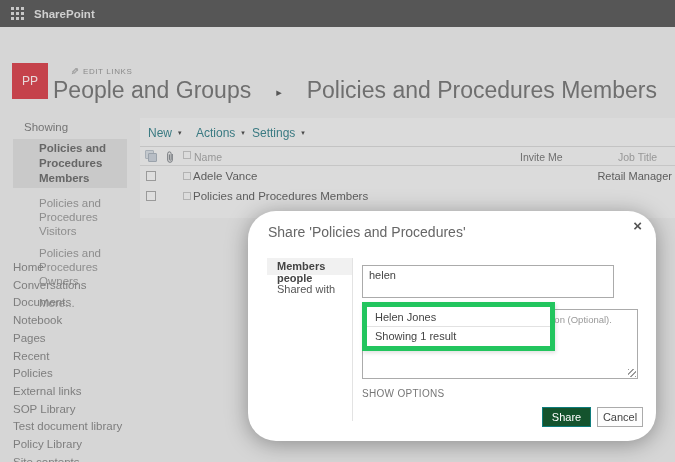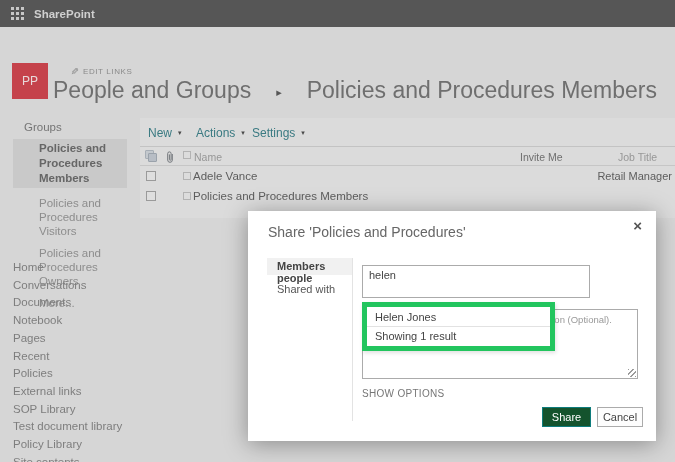--- a/index.html
+++ b/index.html
@@ -69,33 +69,33 @@
   .cb { position:absolute; width:10px; height:10px; border:1px solid #9a9a9a; background:#dedede; cursor:pointer; }
   .cb-sm { position:absolute; width:8px; height:8px; border:1px solid #b3b3b3; background:#dcdcdc; cursor:pointer; }
   .hdr-label { position:absolute; font-size:10.5px; color:#979797; white-space:nowrap; cursor:pointer; }
   .list-row { position:relative; height:20px; }
   .row-name { position:absolute; left:53px; top:4px; font-size:11.5px; color:#5d5d5d; white-space:nowrap; cursor:pointer; }
   .row-job { position:absolute; right:3px; top:4px; font-size:11px; color:#5d5d5d; white-space:nowrap; }
 
   
   .dialog {
     position:absolute; left:248px; top:211px; width:408px; height:230px;
-    background:#ffffff; box-shadow:0 3px 22px rgba(0,0,0,0.35);
+    background:#ffffff; box-shadow:0 3px 22px rgba(0,0,0,0.35);border-radius:28px;
   }
   .dlg-title { position:absolute; left:20px; top:13px; font-size:14px; color:#666; white-space:nowrap; }
   .dlg-close { position:absolute; right:14px; top:6px; font-size:15px; color:#555; cursor:pointer; font-weight:bold; }
   .tab-selected {
     position:absolute; left:19px; top:47px; width:85px; height:17px; background:#f1f1f1;
     font-size:11px; font-weight:bold; color:#444; padding:2px 0 0 10px; cursor:pointer;
   }
   .tab { position:absolute; left:29px; top:72px; font-size:11px; color:#555; cursor:pointer; }
   .vdivider { position:absolute; left:104px; top:47px; width:1px; height:163px; background:#e3e3e3; }
 
   .invite-input {
-    position:absolute; left:114px; top:54px; width:228px; height:33px;
+    position:absolute; left:114px; top:54px; width:252px; height:33px;
     border:1px solid #ababab; background:#fff; font-family:"Liberation Sans",sans-serif;
     font-size:11px; color:#444; padding:4px 6px 18px 6px; outline:none;
   }
   .msgbox {
     position:absolute; left:114px; top:98px; width:276px; height:70px;
     border:1px solid #ababab; background:#fff; cursor:text;
   }
   .msg-placeholder {
     position:absolute; left:6px; top:4px; font-size:9.5px; color:#999;
     white-space:nowrap; overflow:hidden; max-width:264px;
@@ -148,21 +148,21 @@
   <span class="pencil">✎</span>
   <span>EDIT LINKS</span>
 </div>
 <div class="page-title">
   <span>People and Groups</span>
   <span class="crumb-sep">▸</span>
   <span>Policies and Procedures Members</span>
   <span class="info-icon">ⓘ</span>
 </div>
 
-<div class="groups-label">Groups</div>
+<div class="groups-label">Showing</div>
 <div class="group-list">
   <div class="group-item-selected">
     <span>Policies and Procedures Members</span>
   </div>
   <div class="group-item">Policies and Procedures Visitors</div>
   <div class="group-item">Policies and Procedures Owners</div>
   <div class="group-item">More...</div>
 </div>
 <ul class="nav-list">
   <li>Home</li>

